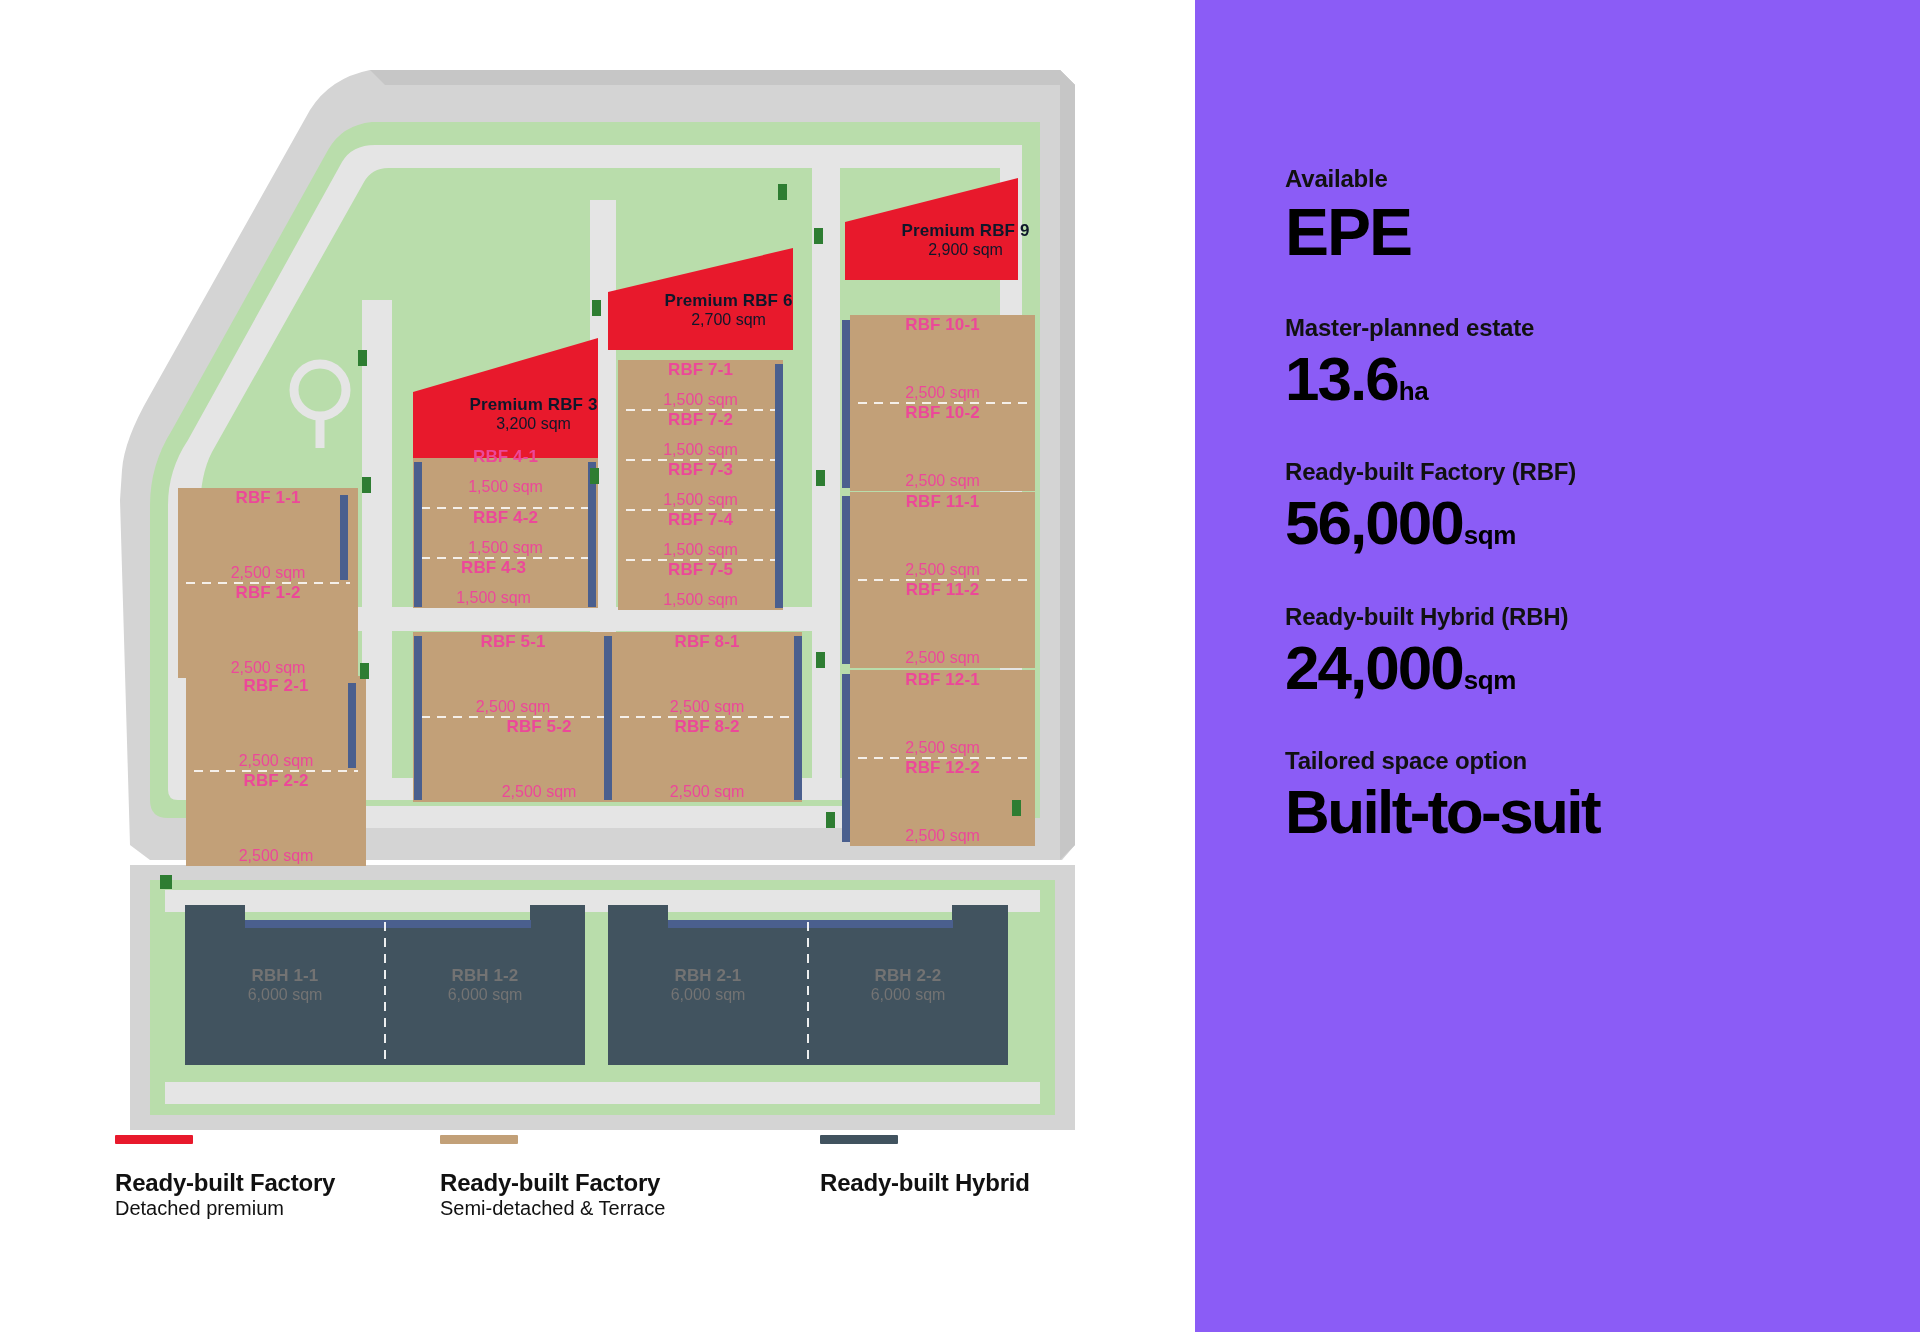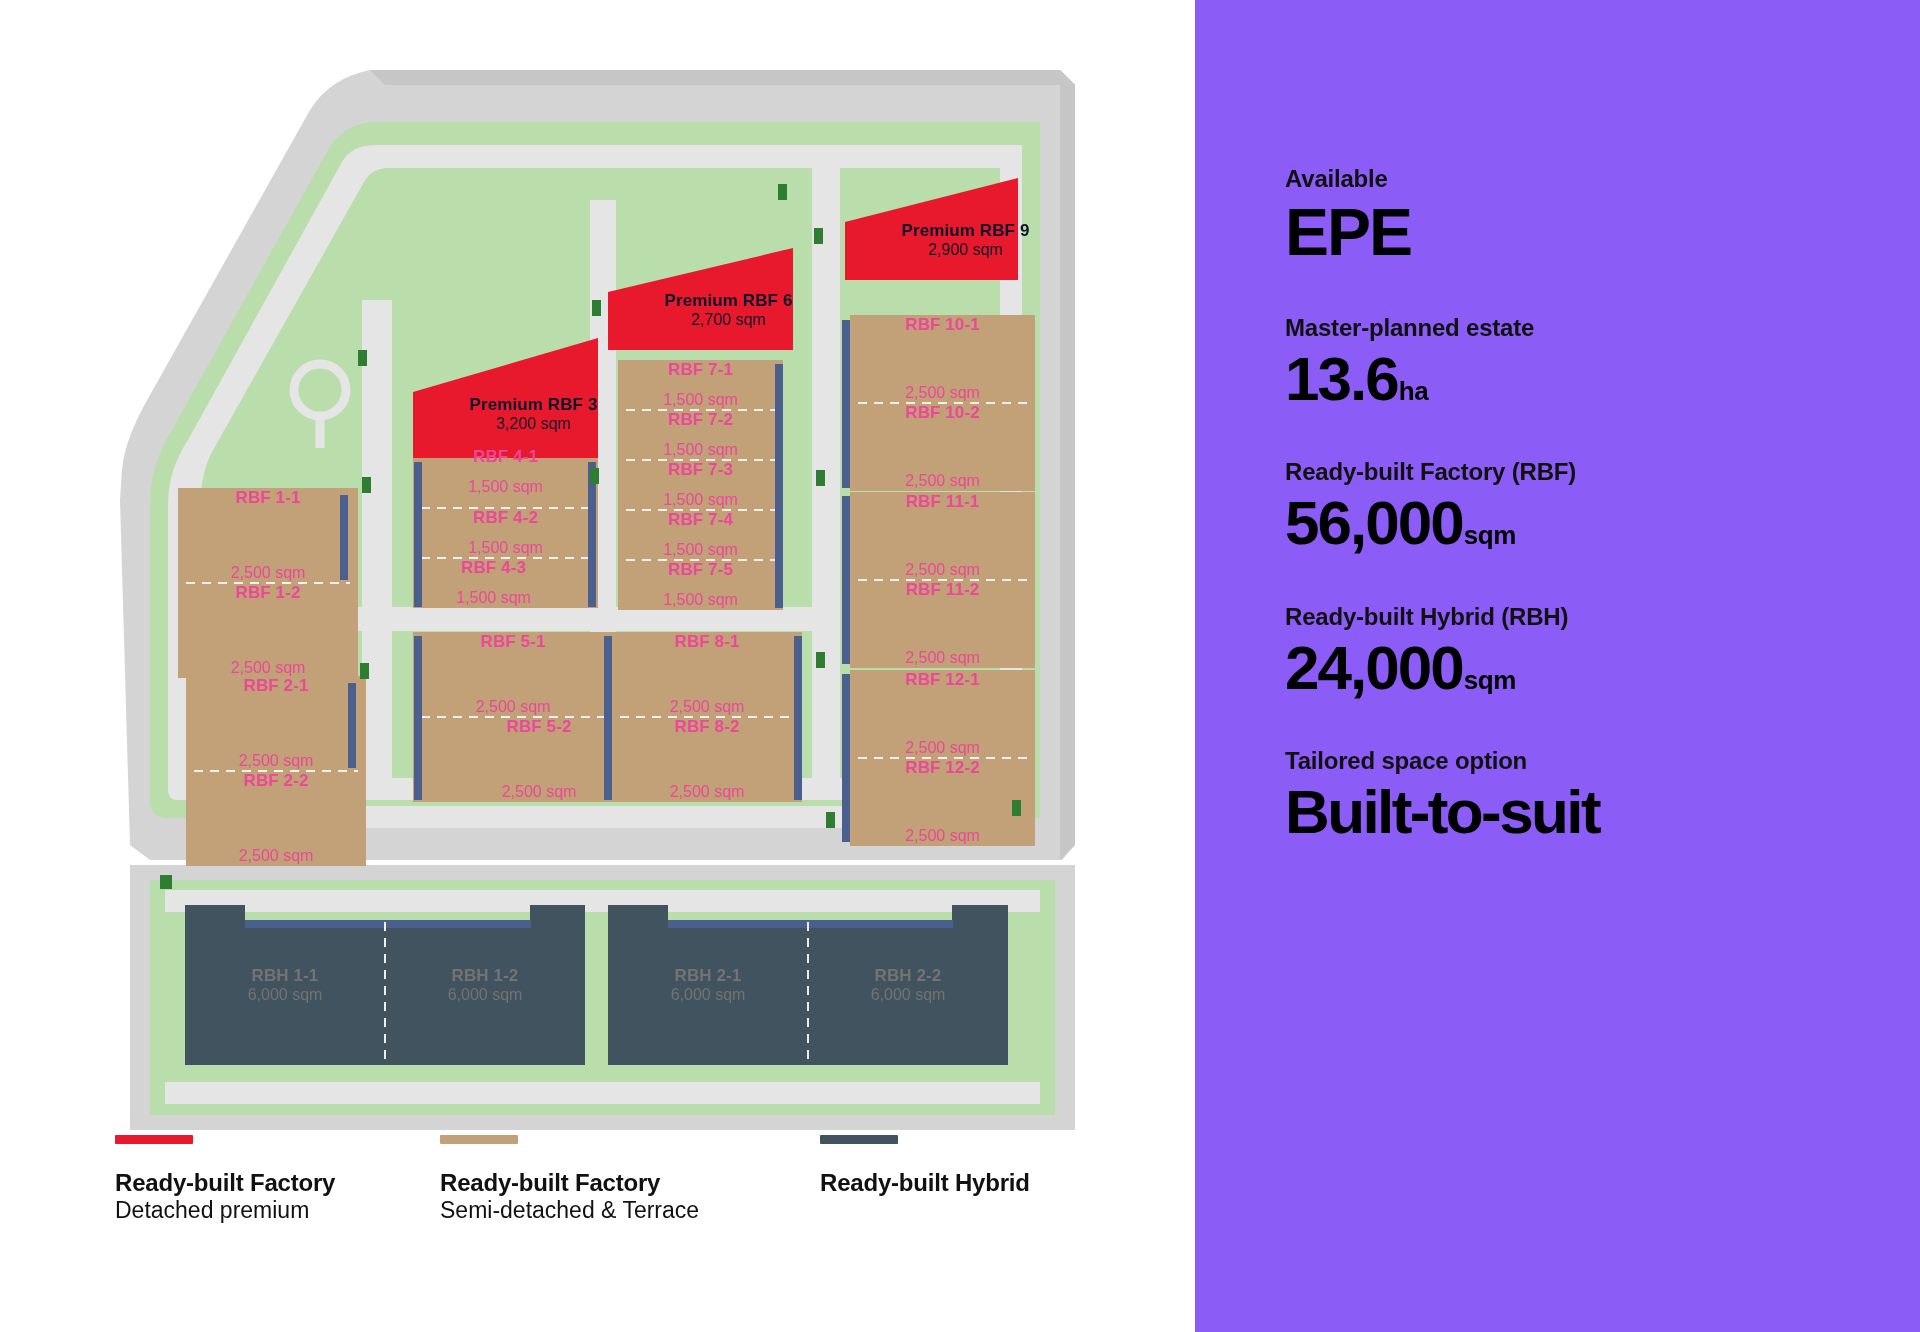--- a/index.html
+++ b/index.html
@@ -50,21 +50,21 @@
     left: 0; top: 1135px;
     width: 1195px; height: 120px;
     display: flex;
     padding-left: 115px;
   }
   .legend-item { position: relative; }
   .legend-swatch {
     height: 9px; width: 78px; border-radius: 1px; margin-bottom: 26px;
   }
   .legend-title { font-weight: bold; font-size: 24px; color: #111; line-height: 1.12; letter-spacing: -0.2px;}
-  .legend-sub { font-size: 23px; color: #111; line-height: 1.15; }
+  .legend-sub { font-size: 20px; color: #111; line-height: 1.15; }
   #legend-1 { width: 325px; }
   #legend-2 { width: 380px; }
   #legend-3 { width: 330px; }
 
   
   #info-panel {
     position: relative;
     flex: 0 0 725px;
     width: 725px;
     height: 1332px;

